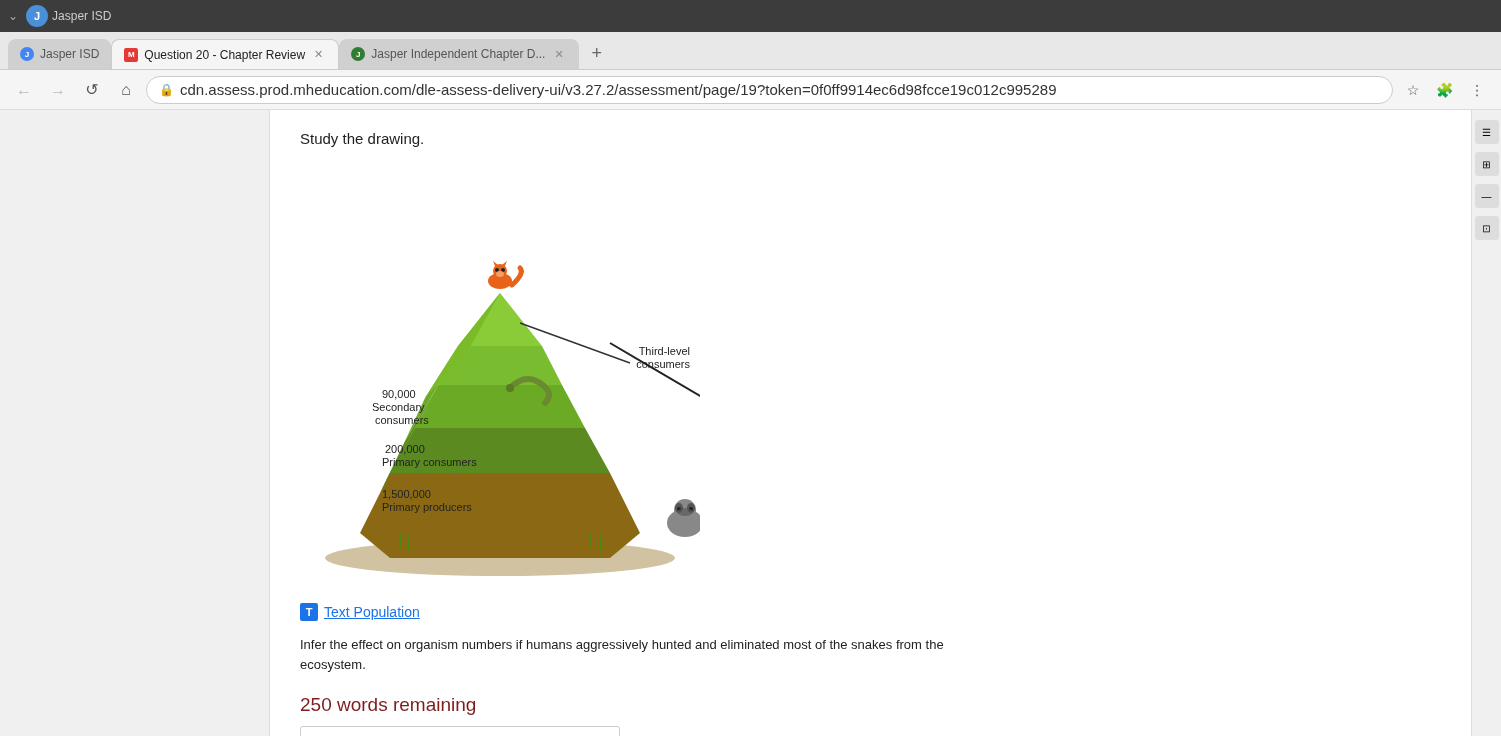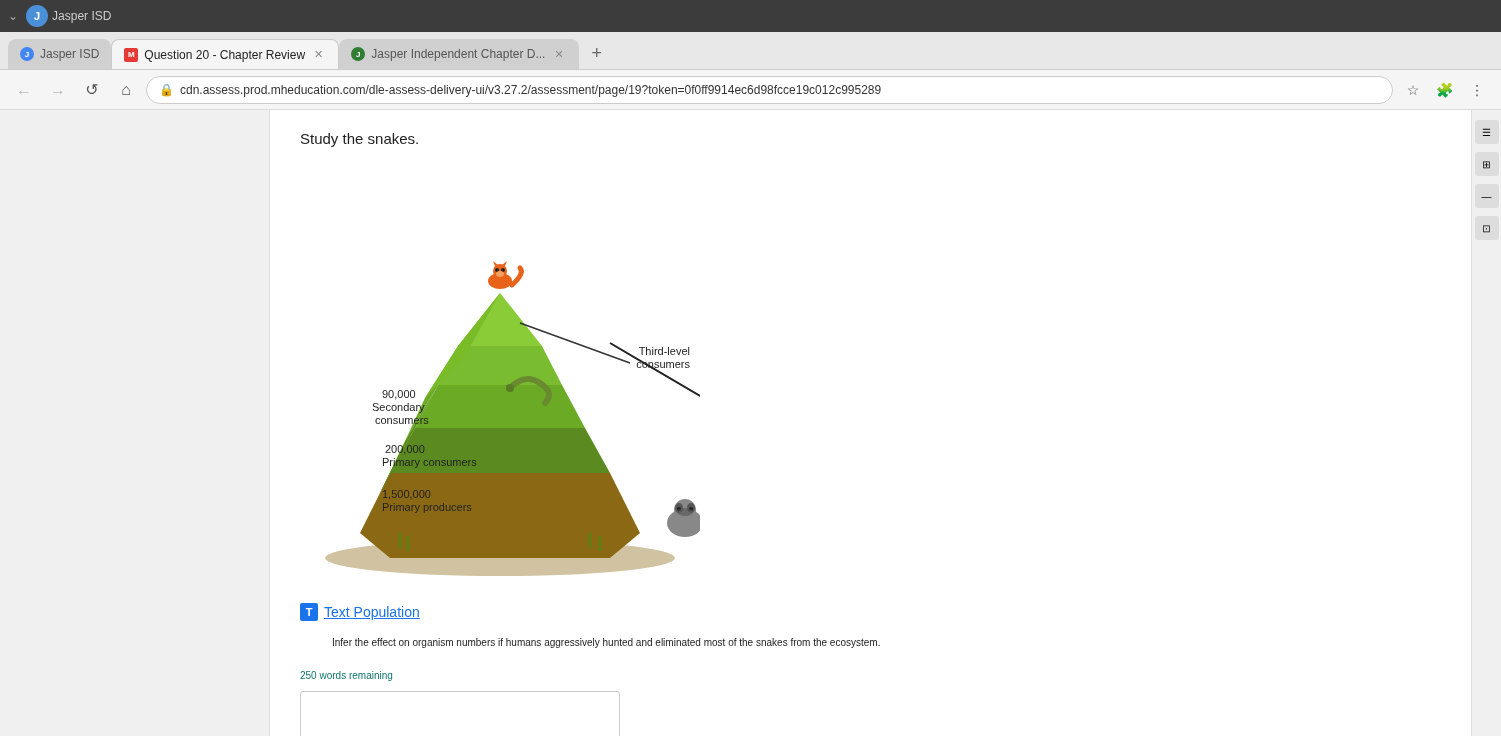--- a/index.html
+++ b/index.html
@@ -118,21 +118,21 @@
       border-radius: 14px;
       padding: 0 12px;
       font-size: 12px;
       color: #333;
       display: flex;
       align-items: center;
       gap: 6px;
     }
 
     .address-text {
-      font-size: 12px;
+      font-size: 15px;
       color: #333;
       overflow: hidden;
       white-space: nowrap;
     }
 
     .nav-actions {
       display: flex;
       gap: 4px;
     }
 
@@ -206,31 +206,30 @@
       color: white;
       display: flex;
       align-items: center;
       justify-content: center;
       font-size: 11px;
       font-weight: bold;
       border-radius: 2px;
     }
 
     .question-text {
-      font-size: 10px;
+      font-size: 13px;
       color: #222;
       line-height: 1.5;
       margin-bottom: 20px;
       max-width: 700px;
-      margin-left: 32px;
     }
 
     .words-remaining {
-      font-size: 10px;
-      color: #0f766e;
+      font-size: 19px;
+      color: #7f1d1d;
       margin-bottom: 10px;
     }
 
     .answer-input {
       width: 320px;
       height: 60px;
       border: 1px solid #ccc;
       border-radius: 3px;
       padding: 6px;
       font-size: 13px;
@@ -321,21 +320,21 @@
       <div class="nav-action-btn">⋮</div>
     </div>
   </div>
 
   <div class="page-content">
 
     <div class="left-sidebar"></div>
 
     <div class="main-content">
       
-      <p class="study-instruction">Study the snakes.</p>
+      <p class="study-instruction">Study the drawing.</p>
 
       
       <div class="pyramid-container">
         <svg class="pyramid-svg" viewBox="0 0 400 420">
 
           <ellipse cx="200" cy="395" rx="175" ry="18" fill="#8B6914" opacity="0.4"></ellipse>
 
           <polygon points="60,370 340,370 310,310 90,310" fill="#8B6914"></polygon>
 
           <polygon points="90,310 310,310 285,265 115,265" fill="#5a8a20"></polygon>

